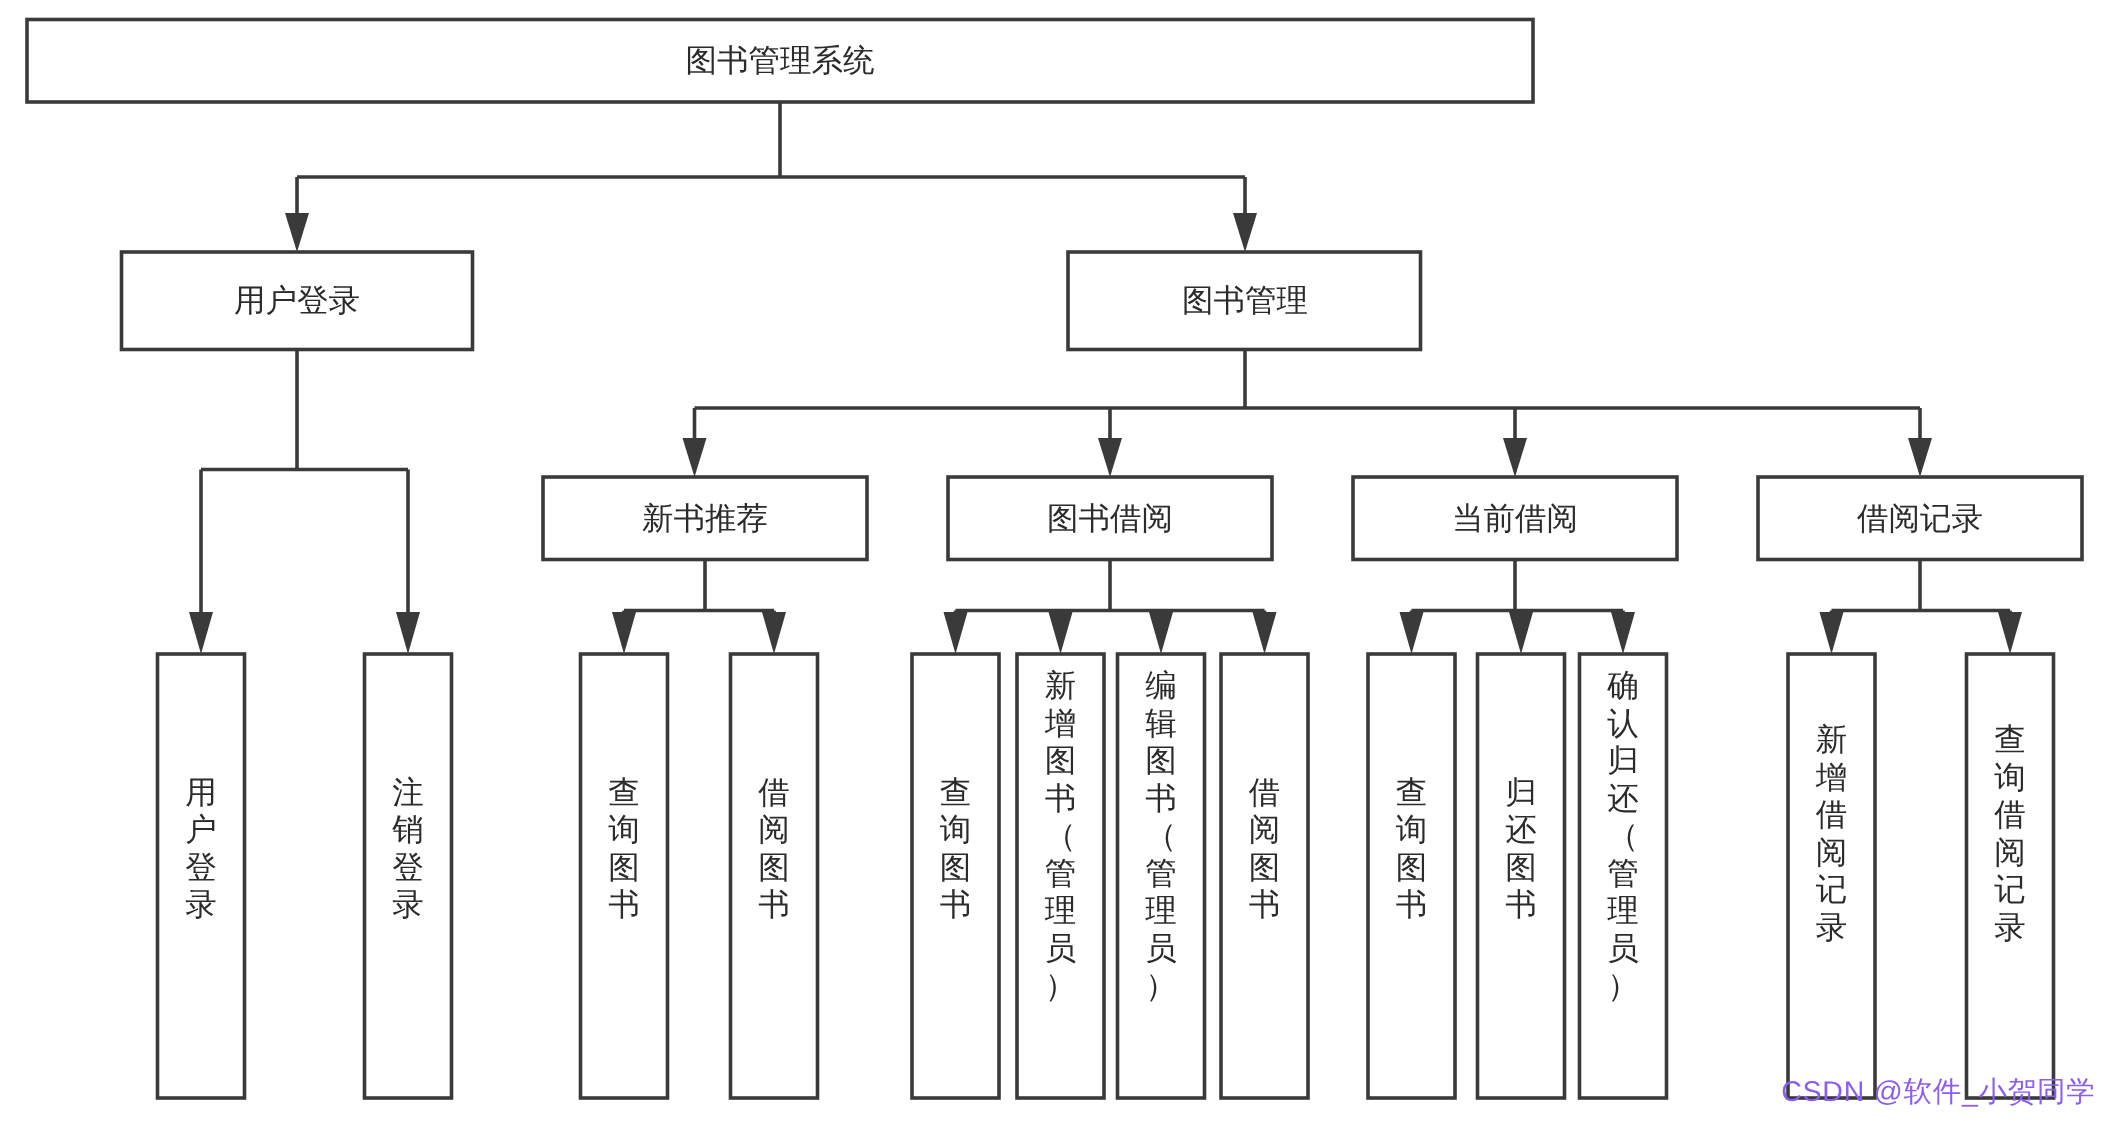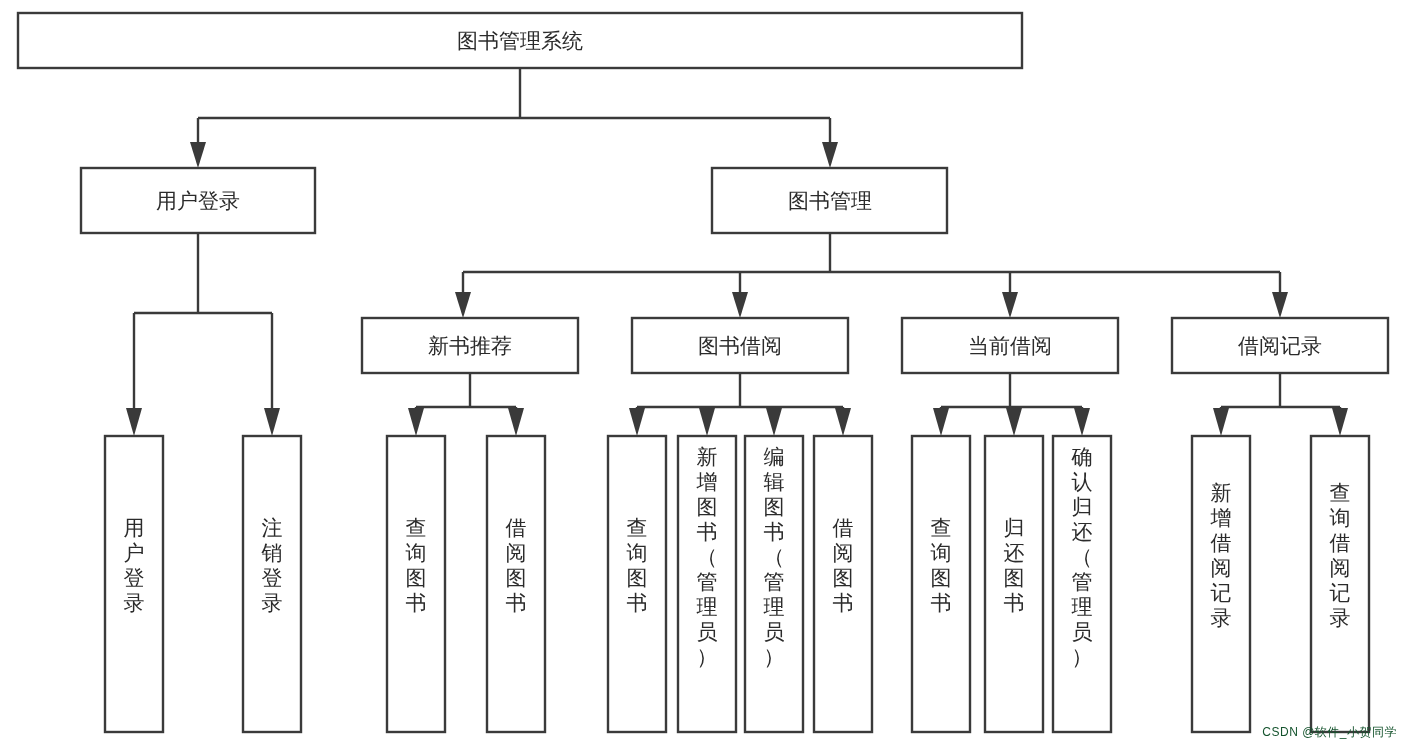--- a/index.html
+++ b/index.html
@@ -52,22 +52,22 @@
     font-family: "Liberation Sans", "DejaVu Sans", sans-serif;
     font-size: 21px;
     fill: #2b2b2b;
     text-anchor: middle;
   }
   .watermark {
     position: absolute;
     right: 8px;
     bottom: 6px;
     font-family: "Liberation Sans", "DejaVu Sans", sans-serif;
-    font-size: 12px;
-    color: #14532d;
+    font-size: 19px;
+    color: #8b5cf6;
     letter-spacing: 0.5px;
     white-space: nowrap;
     user-select: none;
   }
 </style>
 </head>
 <body>
 
 <div id="diagram-root">
   <svg class="diagram" viewBox="0 0 1405 747" xmlns="http://www.w3.org/2000/svg">

